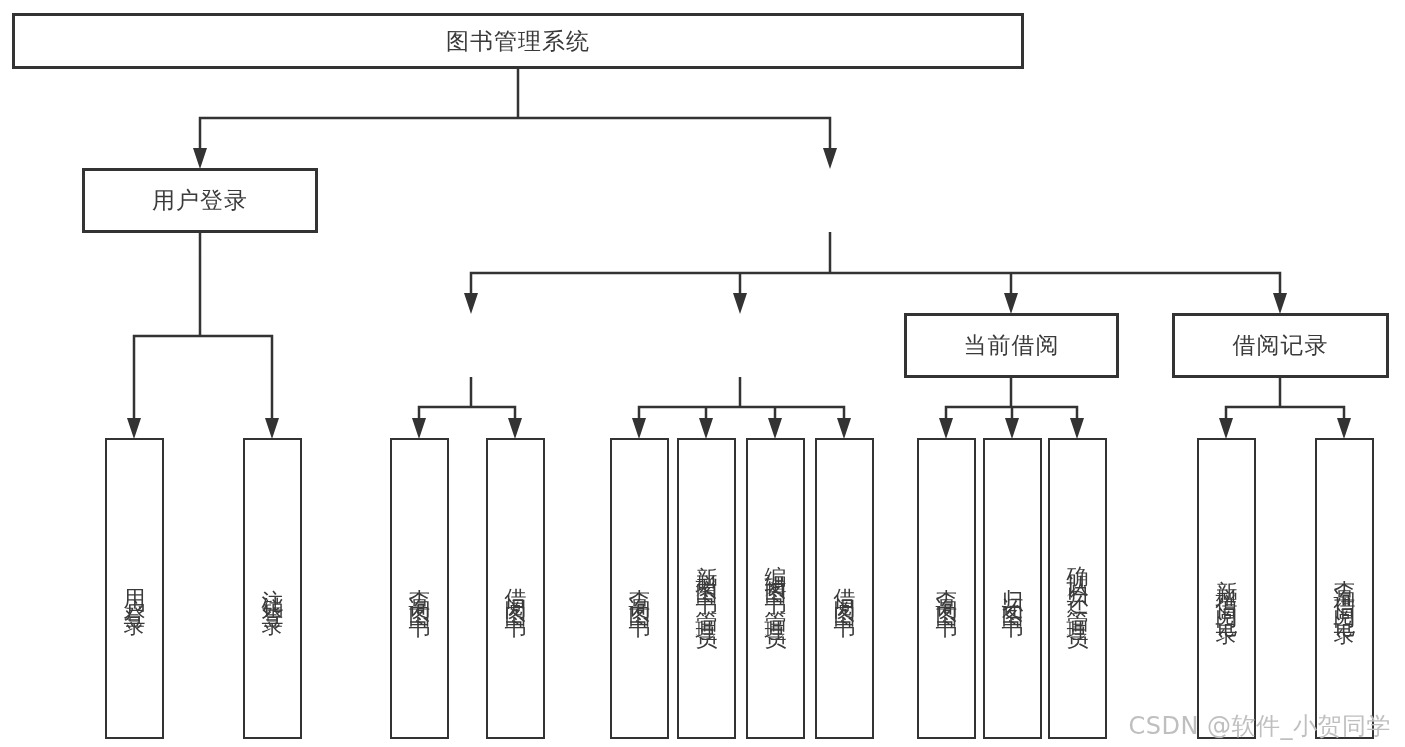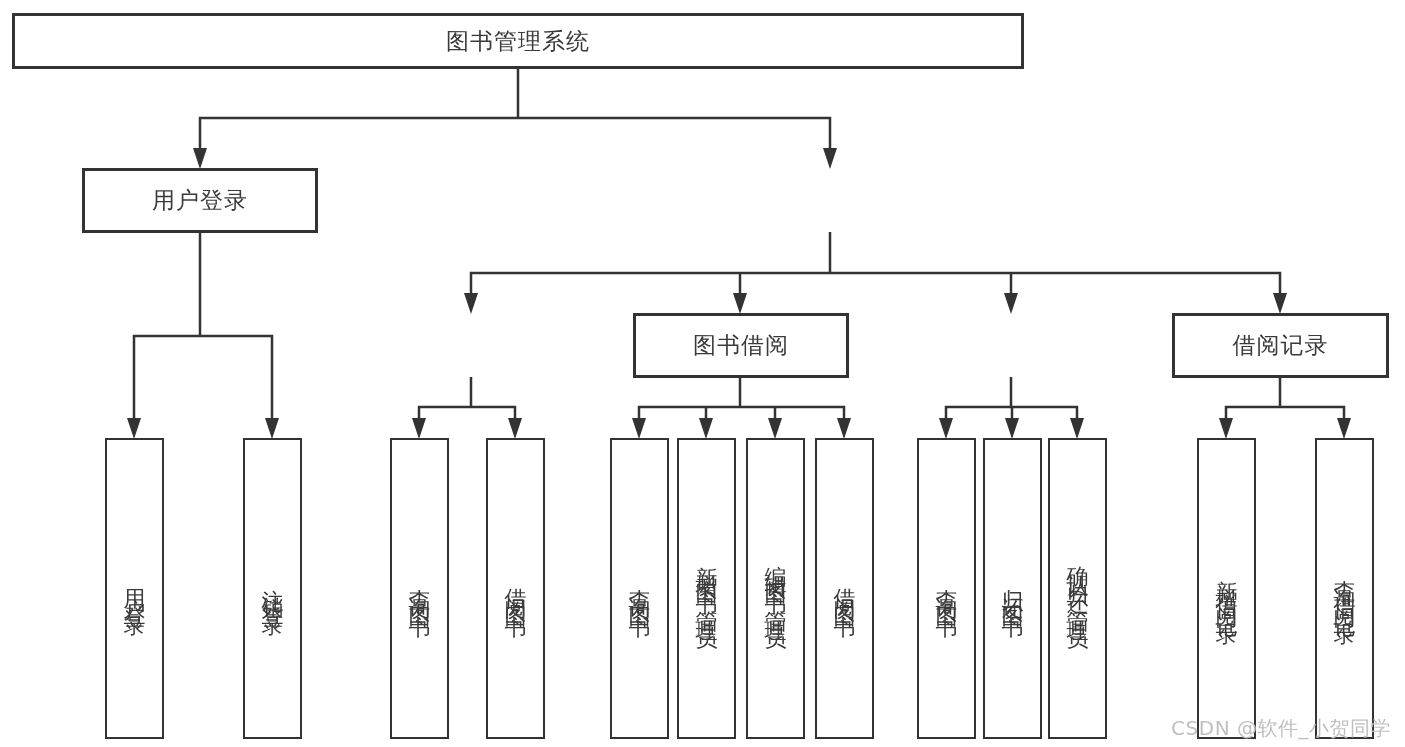--- a/index.html
+++ b/index.html
@@ -47,21 +47,21 @@
     line-height: 1;
     top: 438px;
     width: 59px;
     height: 301px;
   }
   .watermark {
     position: absolute;
     right: 14px;
     bottom: 5px;
     z-index: 3;
-    font-size: 20px;
+    font-size: 24px;
     letter-spacing: 0.5px;
     color: rgba(188, 188, 188, 0.95);
     text-shadow: 0 0 1px rgba(255,255,255,0.6);
     white-space: nowrap;
   }
 
   
   #root-node            { left: 12px;   top: 13px;  width: 1012px; height: 56px; }
   #node-user-login      { left: 82px;   top: 168px; width: 236px;  height: 65px; }
   #node-book-management { left: 712px;  top: 168px; width: 236px;  height: 65px; }
@@ -144,21 +144,21 @@
       <polygon points="1070,418 1084,418 1077,439"></polygon>
       <polygon points="1219,418 1233,418 1226,439"></polygon>
       <polygon points="1337,418 1351,418 1344,439"></polygon>
     </g>
   </svg>
 
   <div class="node" id="root-node">图书管理系统</div>
 
   <div class="node" id="node-user-login">用户登录</div>
 
-  <div class="node" id="node-book-borrowing">图书借阅</div>
+  <div class="node" id="node-current-borrowing">当前借阅</div>
   <div class="node" id="node-borrowing-records">借阅记录</div>
 
   <div class="leaf" id="leaf-user-login">用户登录</div>
   <div class="leaf" id="leaf-logout">注销登录</div>
 
   <div class="leaf" id="leaf-query-books-1">查询图书</div>
   <div class="leaf" id="leaf-borrow-books-1">借阅图书</div>
 
   <div class="leaf" id="leaf-query-books-2">查询图书</div>
   <div class="leaf" id="leaf-add-book-admin">新增图书（管理员）</div>

